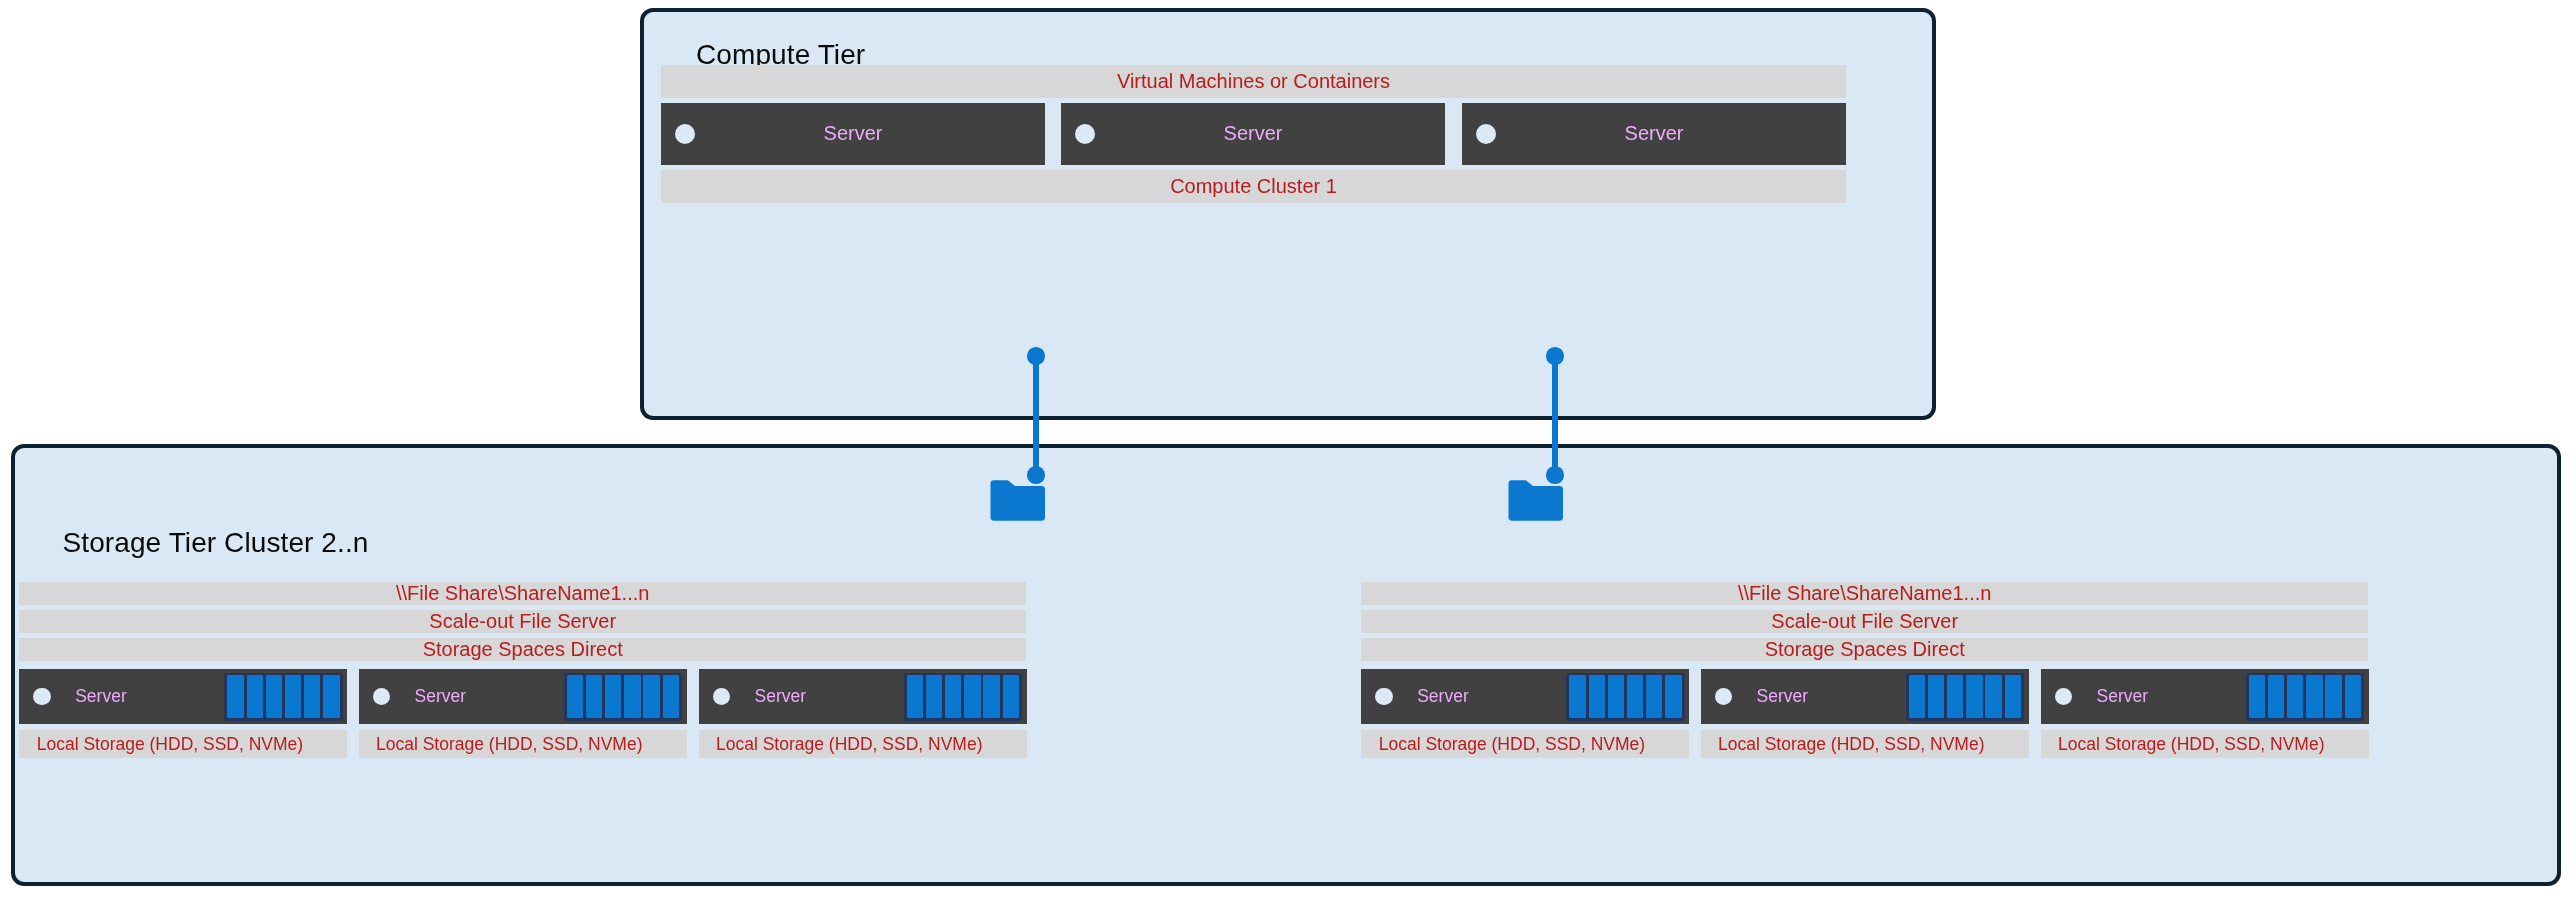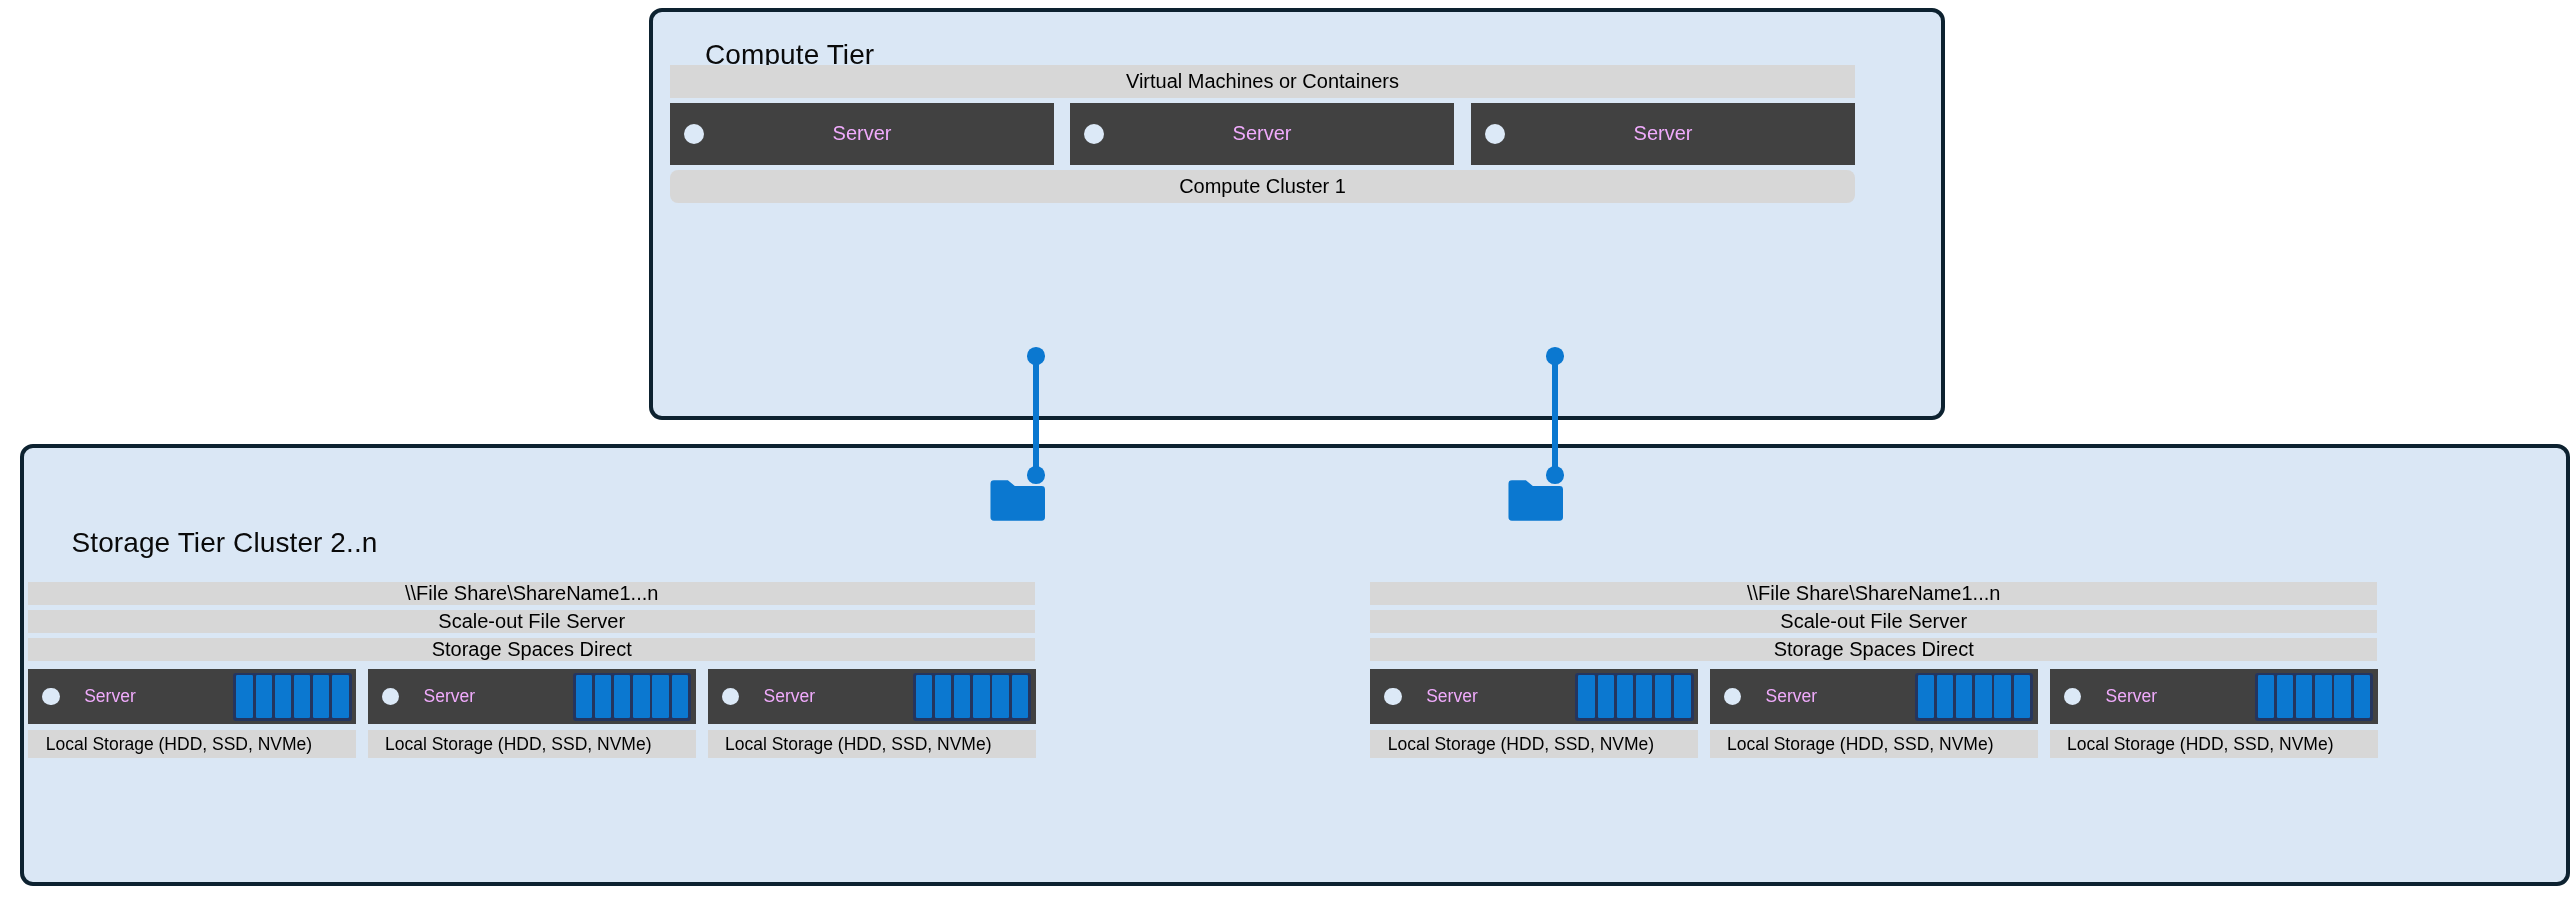--- a/index.html
+++ b/index.html
@@ -11,42 +11,41 @@
   }
   .stage{position:absolute;left:0;top:0;width:2576px;height:900px;}
 
   
   .tier{
     position:absolute;
     background:#DAE7F5;
     border:4.1px solid #0D2230;
     border-radius:13px;
     box-sizing:border-box;
-    margin-left:9px;
   }
   #compute-tier{left:640px;top:7.6px;width:1296px;height:412px;}
   #storage-tier{left:10.5px;top:444px;width:2550px;height:442px;}
 
   .tier-title{
     position:absolute;
     font-size:28px;
     color:#0a0a0a;
     font-weight:400;
     white-space:nowrap;
     letter-spacing:0.1px;
   }
   #compute-title{left:52px;top:27px;}
   #storage-title{left:48px;top:79px;}
 
   
   .gbar{
     position:absolute;
     background:#D7D7D7;
     display:flex;align-items:center;justify-content:center;
-    font-size:20px;color:#000000;
+    font-size:20px;color:#b91c1c;
     box-sizing:border-box;white-space:nowrap;
   }
   .gbar.left{justify-content:flex-start;padding-left:17.5px;}
 
   
   .server{
     position:absolute;
     background:#414141;
     display:flex;align-items:center;
     box-sizing:border-box;
@@ -112,21 +111,21 @@
     <div class="server compute" style="left:417px;top:91px;width:384px;height:62px;">
       <span class="led"></span>
       <span class="server-label">Server</span>
     </div>
 
     <div class="server compute" style="left:818px;top:91px;width:384px;height:62px;">
       <span class="led"></span>
       <span class="server-label">Server</span>
     </div>
 
-    <div class="gbar" style="left:17px;top:158px;width:1185px;height:33px;border-radius:8px;">Compute Cluster 1</div>
+    <div class="gbar" style="left:17px;top:158px;width:1185px;height:33px;">Compute Cluster 1</div>
   </div>
 
   <div class="tier" id="storage-tier">
     <div class="tier-title" id="storage-title">Storage Tier Cluster 2..n</div>
 
     <div style="position:absolute;left:0px;top:134px;width:1189px;height:303px;">
 
       <div class="gbar" style="left:4.7px;top:0px;width:1007px;height:23px;">\\File Share\ShareName1...n</div>
       <div class="gbar" style="left:4.7px;top:28px;width:1007px;height:23px;">Scale-out File Server</div>
       <div class="gbar" style="left:4.7px;top:56px;width:1007px;height:23px;">Storage Spaces Direct</div>

